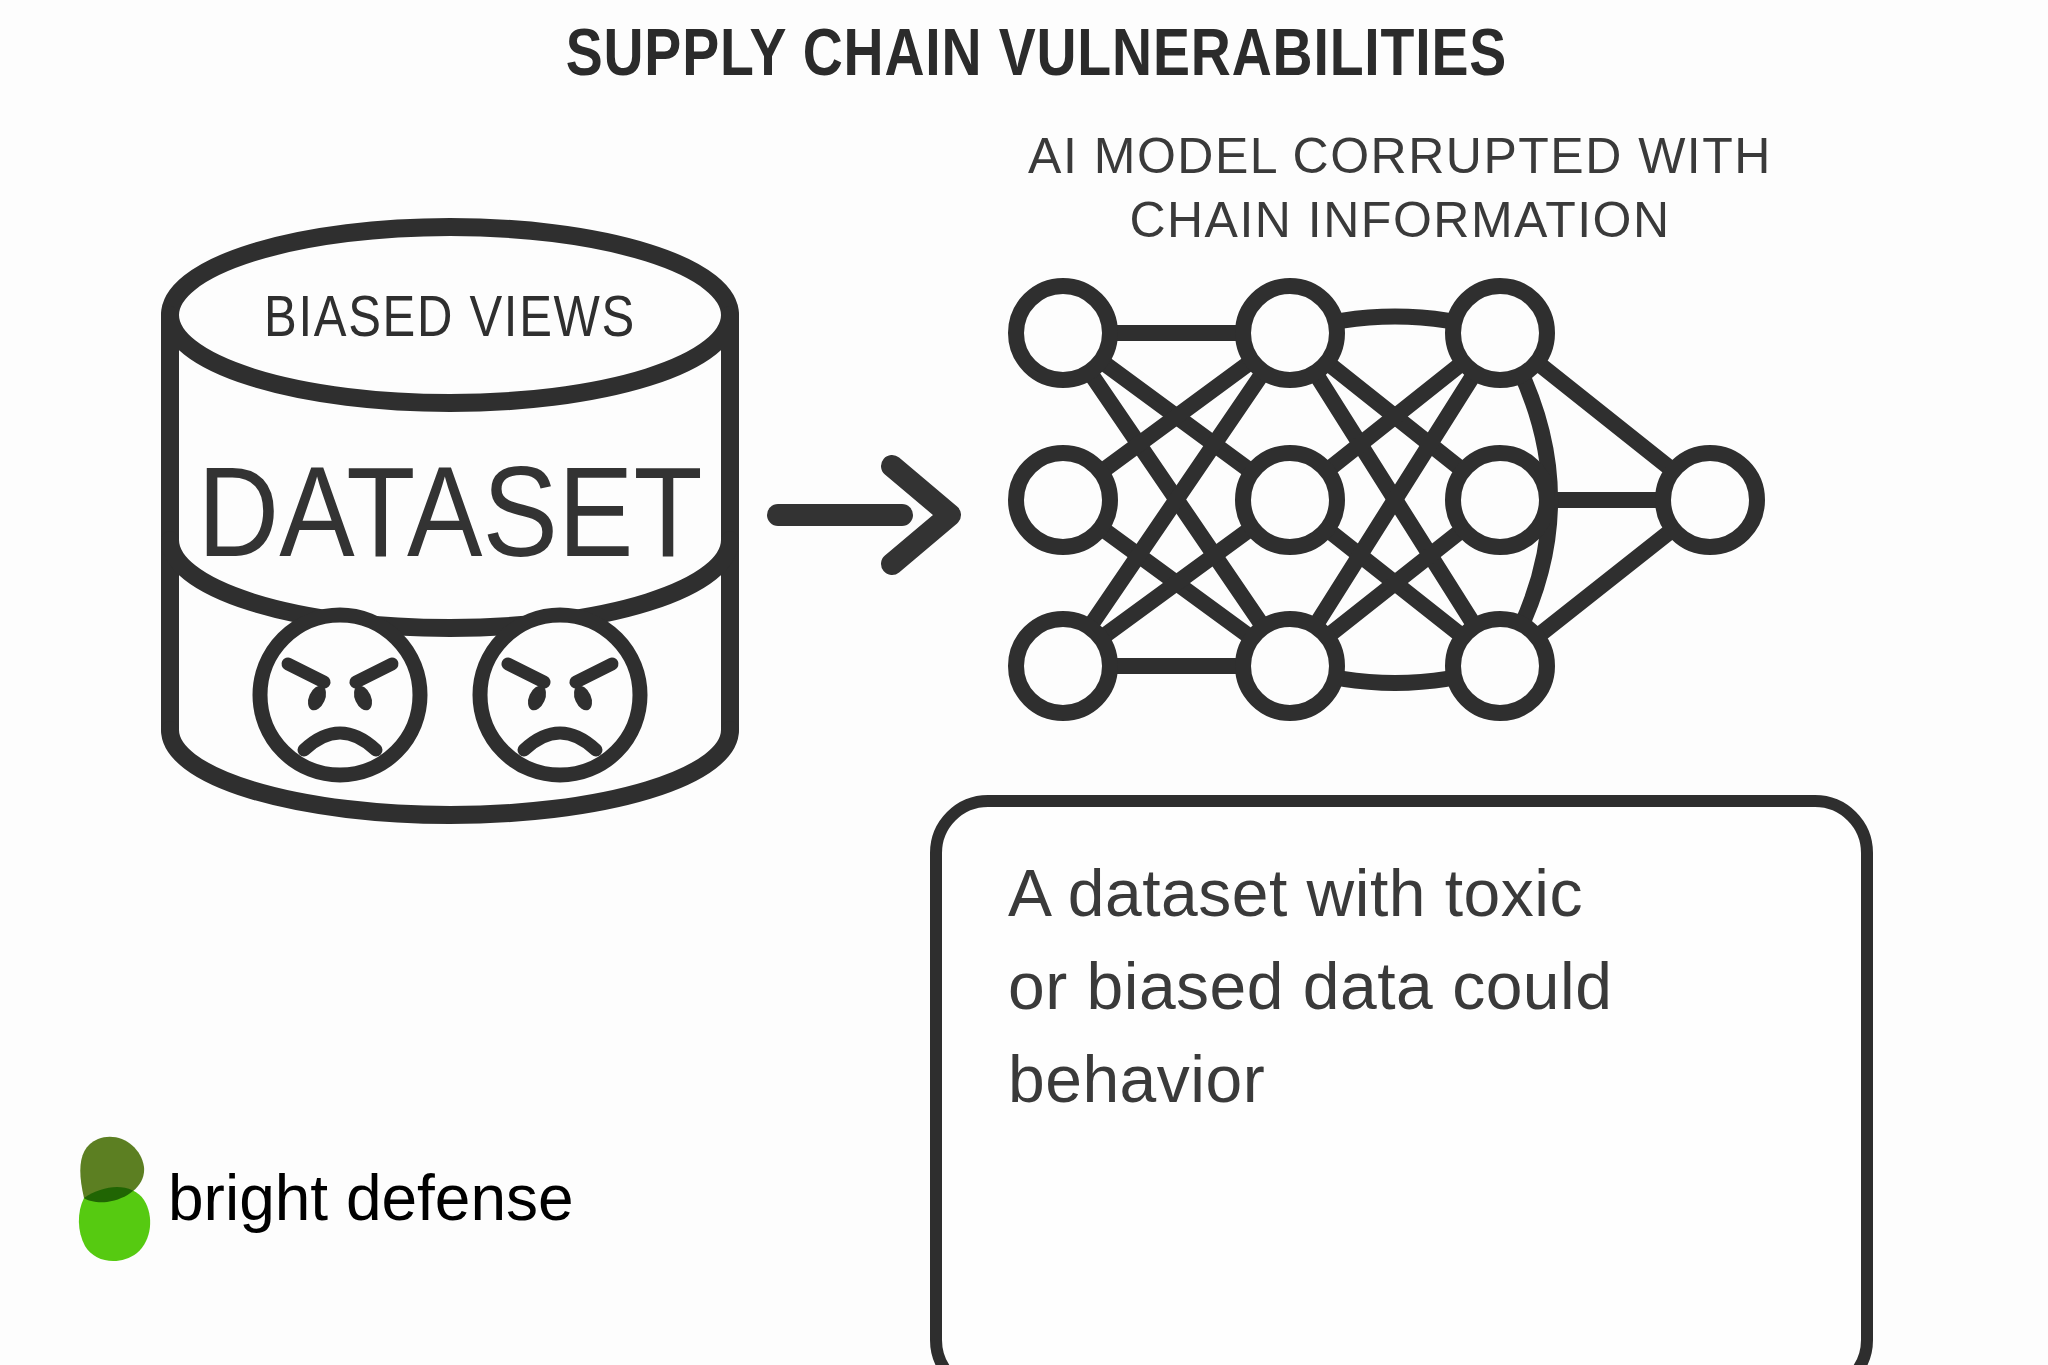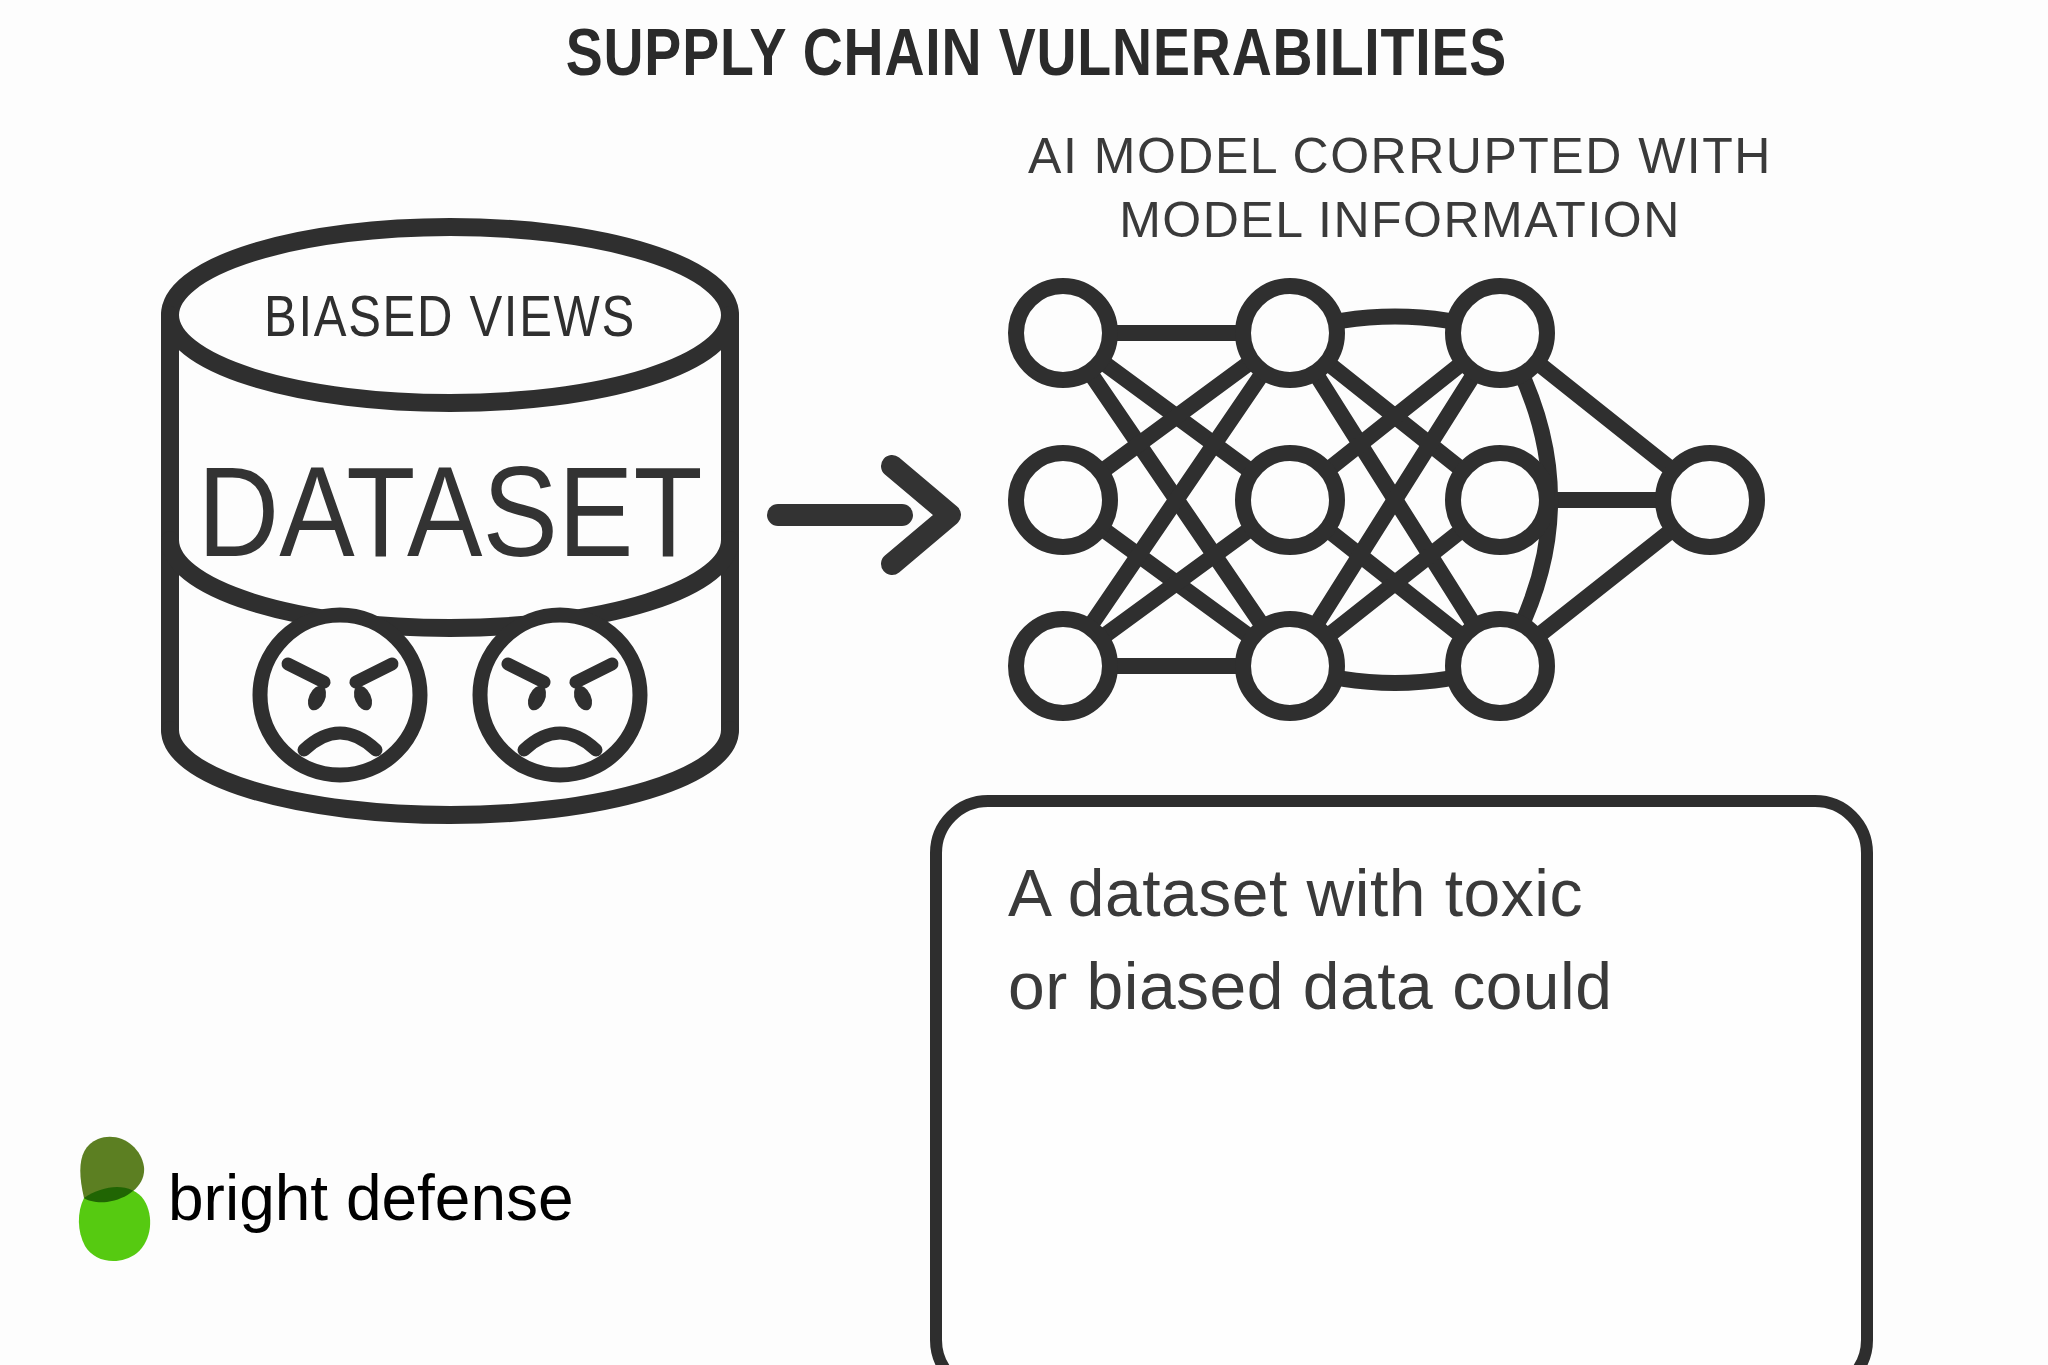--- a/index.html
+++ b/index.html
@@ -92,21 +92,21 @@
 </style>
 </head>
 <body>
 
 <div class="canvas">
 
   <h1 class="page-title"><span class="squeeze">SUPPLY CHAIN VULNERABILITIES</span></h1>
 
   <div class="model-caption">
     <div>AI MODEL CORRUPTED WITH</div>
-    <div>MODEL INFORMATION</div>
+    <div>CHAIN INFORMATION</div>
   </div>
 
   <svg class="diagram-svg" viewBox="0 0 2048 1365">
 
     <g stroke="#2f2f2f" fill="none" stroke-width="18" stroke-linecap="round">
       <ellipse cx="450" cy="315" rx="280" ry="88"></ellipse>
       <line x1="170" y1="315" x2="170" y2="730"></line>
       <line x1="730" y1="315" x2="730" y2="730"></line>
       <path d="M170 540 A280 88 0 0 0 730 540"></path>
       <path d="M170 730 A280 85 0 0 0 730 730"></path>
@@ -183,17 +183,18 @@
       <path d="M84 1198 C104 1184 132 1182 144 1200 C154 1216 152 1240 137 1253
                C120 1266 95 1263 85 1246 C77 1231 77 1212 84 1198 Z" fill="#56ca11"></path>
       <path d="M84 1198 C77 1168 79 1147 98 1139 C119 1131 141 1146 144 1167
                C146 1185 128 1199 107 1202 C97 1203 88 1201 84 1198 Z" fill="#5d8022" style="mix-blend-mode: multiply;"></path>
     </g>
   </svg>
 
   <div class="callout-box">
     <div class="callout-line">A dataset with toxic</div>
     <div class="callout-line">or biased data could</div>
+    <div class="callout-line">behavior</div>
   </div>
 
   <div class="logo-text">bright defense</div>
 
 </div>
 
 </body></html>

